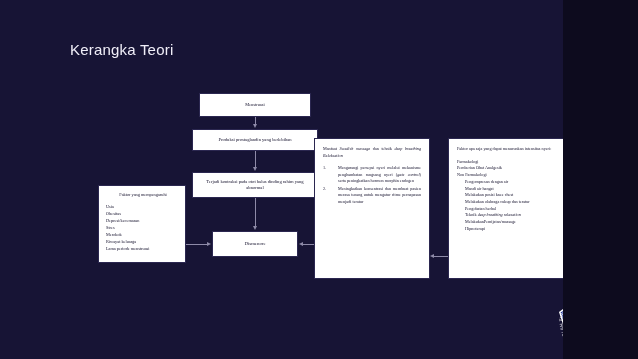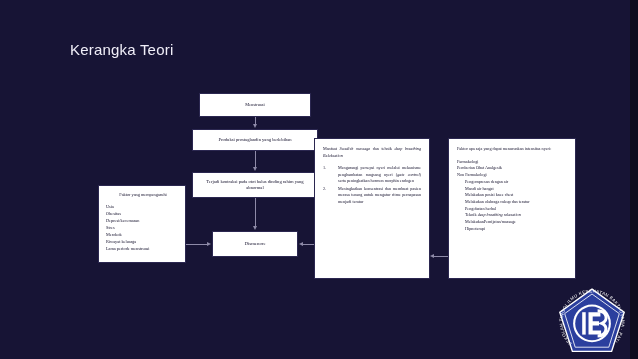--- a/index.html
+++ b/index.html
@@ -2,21 +2,21 @@
 <html><head>
 <meta charset="utf-8">
 <style>
   html, body {
     margin: 0;
     padding: 0;
     background: #0d0b1e;
   }
   #slide {
     position: relative;
-    width: 630px;
+    width: 563px;
     height: 359px;
     background: #171435;
     overflow: hidden;
     font-family: "Liberation Serif", serif;
   }
 
   
   #slide-title {
     position: absolute;
     left: 70px;

